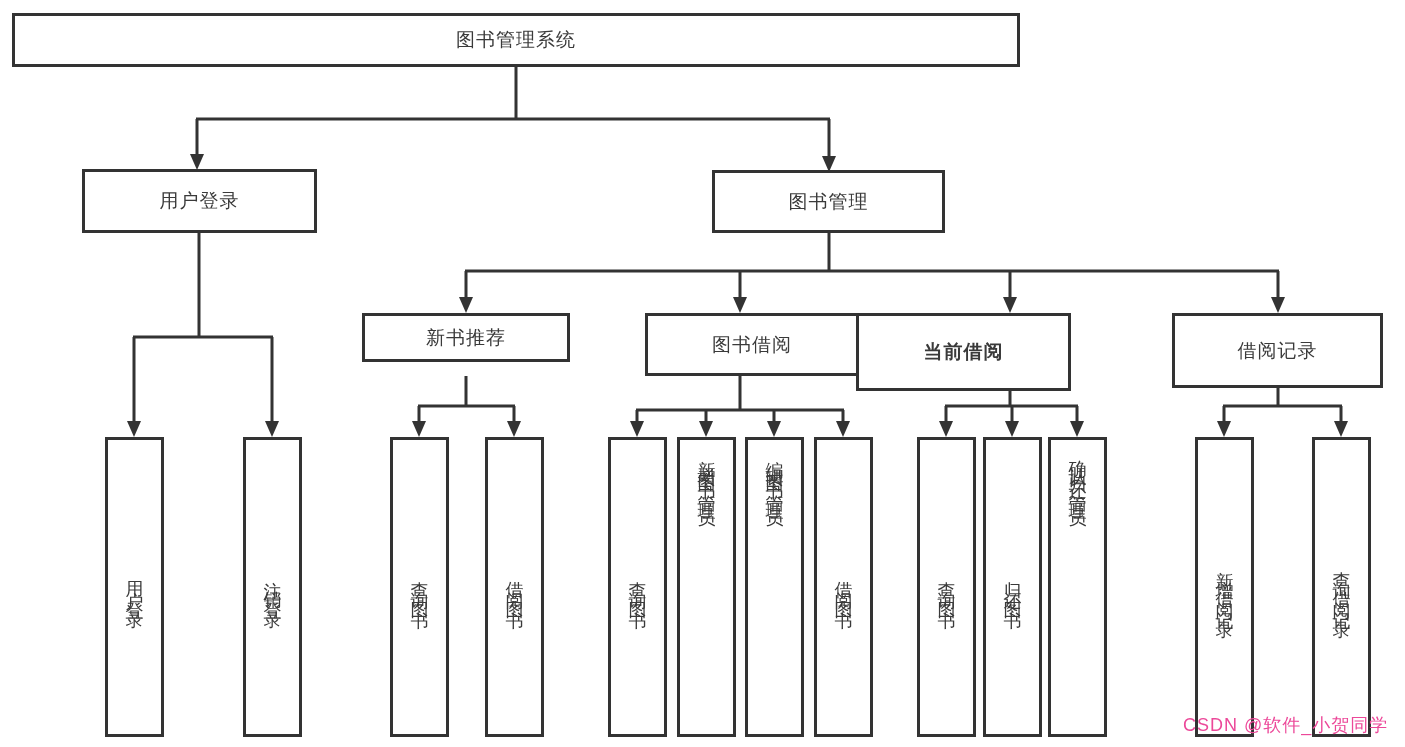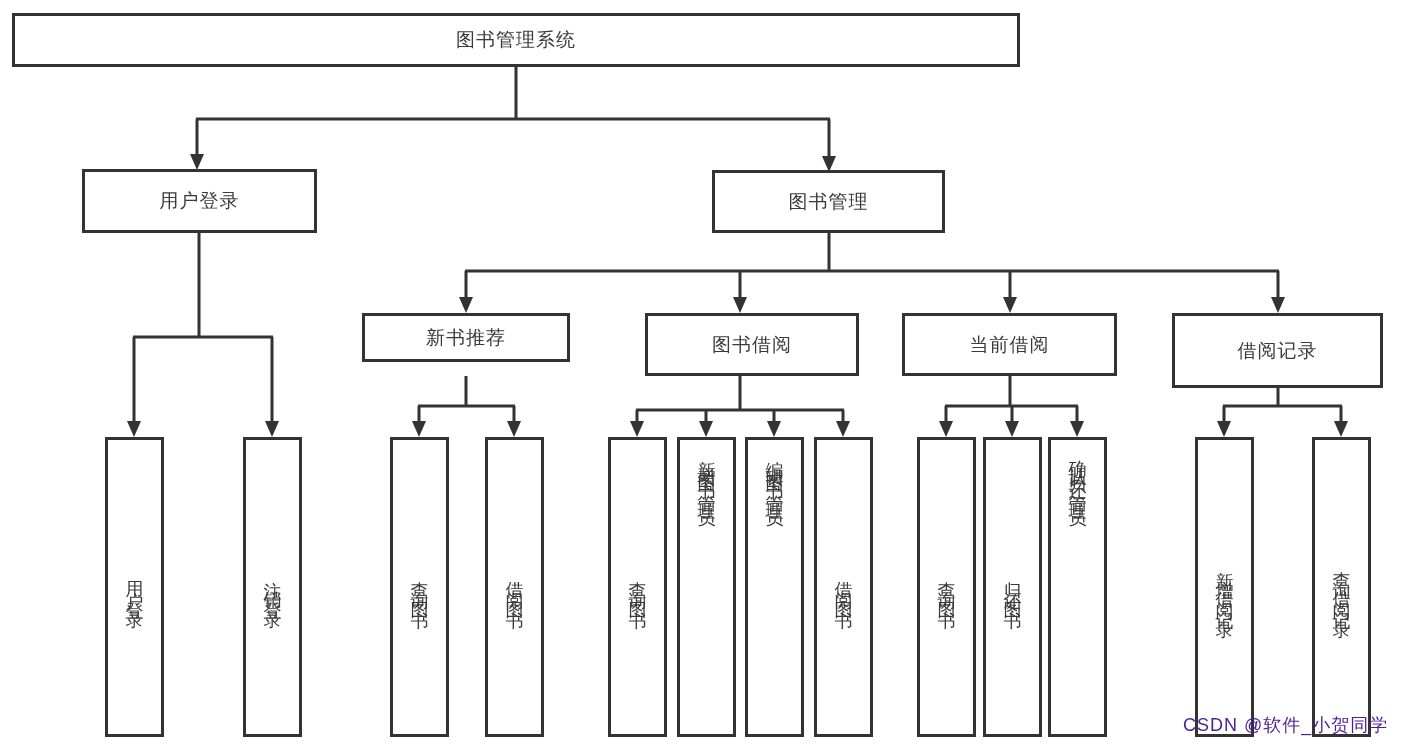--- a/index.html
+++ b/index.html
@@ -47,21 +47,21 @@
   
   .vbox.tall{align-items:flex-start;}
   .vbox.tall span{padding-top:6px;letter-spacing:7px;}
   #connectors{position:absolute;left:0;top:0;z-index:1;}
   .box,.vbox{z-index:2;}
   #watermark{
     position:absolute;
     left:1183px;
     top:713px;
     z-index:3;
-    color:#4c1d95;
+    color:#ec4899;
     font-size:18px;
     letter-spacing:1px;
     white-space:nowrap;
   }
 </style>
 </head>
 <body>
 
 <div id="stage">
 
@@ -115,21 +115,21 @@
   <div class="box" style="left:712px;top:170px;width:233px;height:63px;">
     <span>图书管理</span>
   </div>
 
   <div class="box" style="left:362px;top:313px;width:208px;height:49px;">
     <span>新书推荐</span>
   </div>
   <div class="box" style="left:633px;top:313px;width:214px;height:63px;margin-left:12px;">
     <span>图书借阅</span>
   </div>
-  <div class="box" style="left:902px;top:313px;width:215px;height:63px;">
+  <div class="box" style="left:856px;top:313px;width:215px;height:78px;font-weight:bold;">
     <span>当前借阅</span>
   </div>
   <div class="box" style="left:1172px;top:313px;width:211px;height:75px;">
     <span>借阅记录</span>
   </div>
 
   <div class="vbox" style="left:105px;">
     <span>用户登录</span>
   </div>
   <div class="vbox" style="left:243px;">

